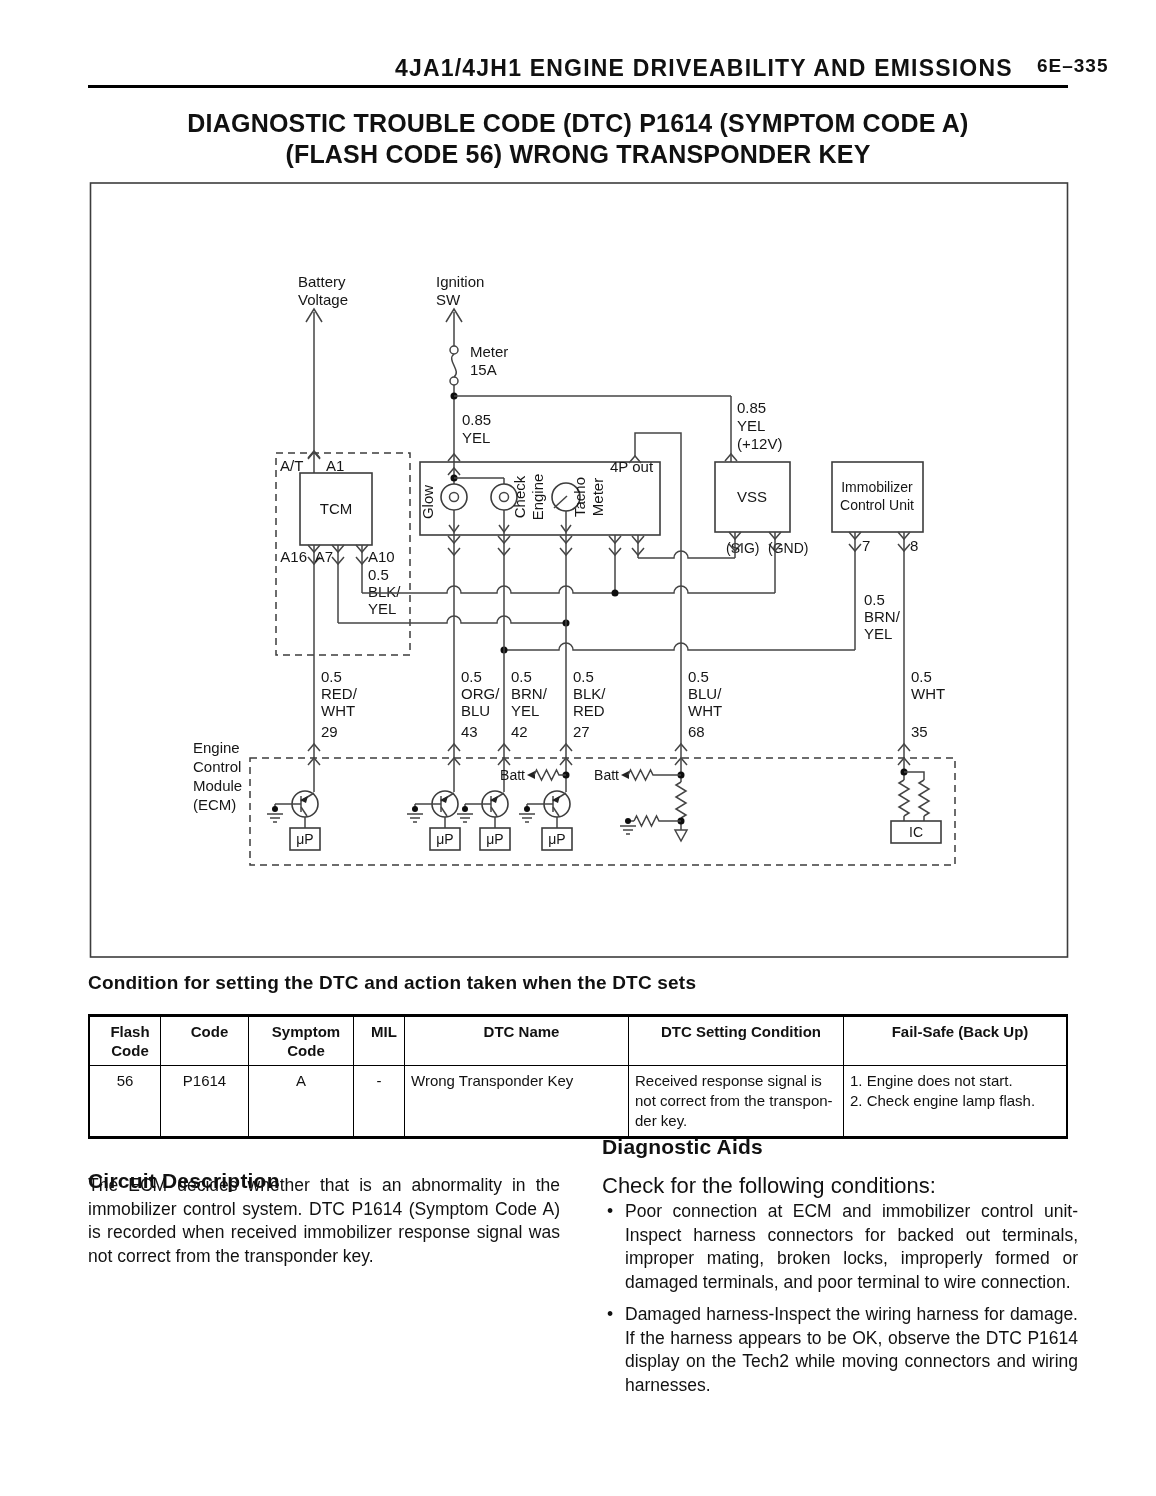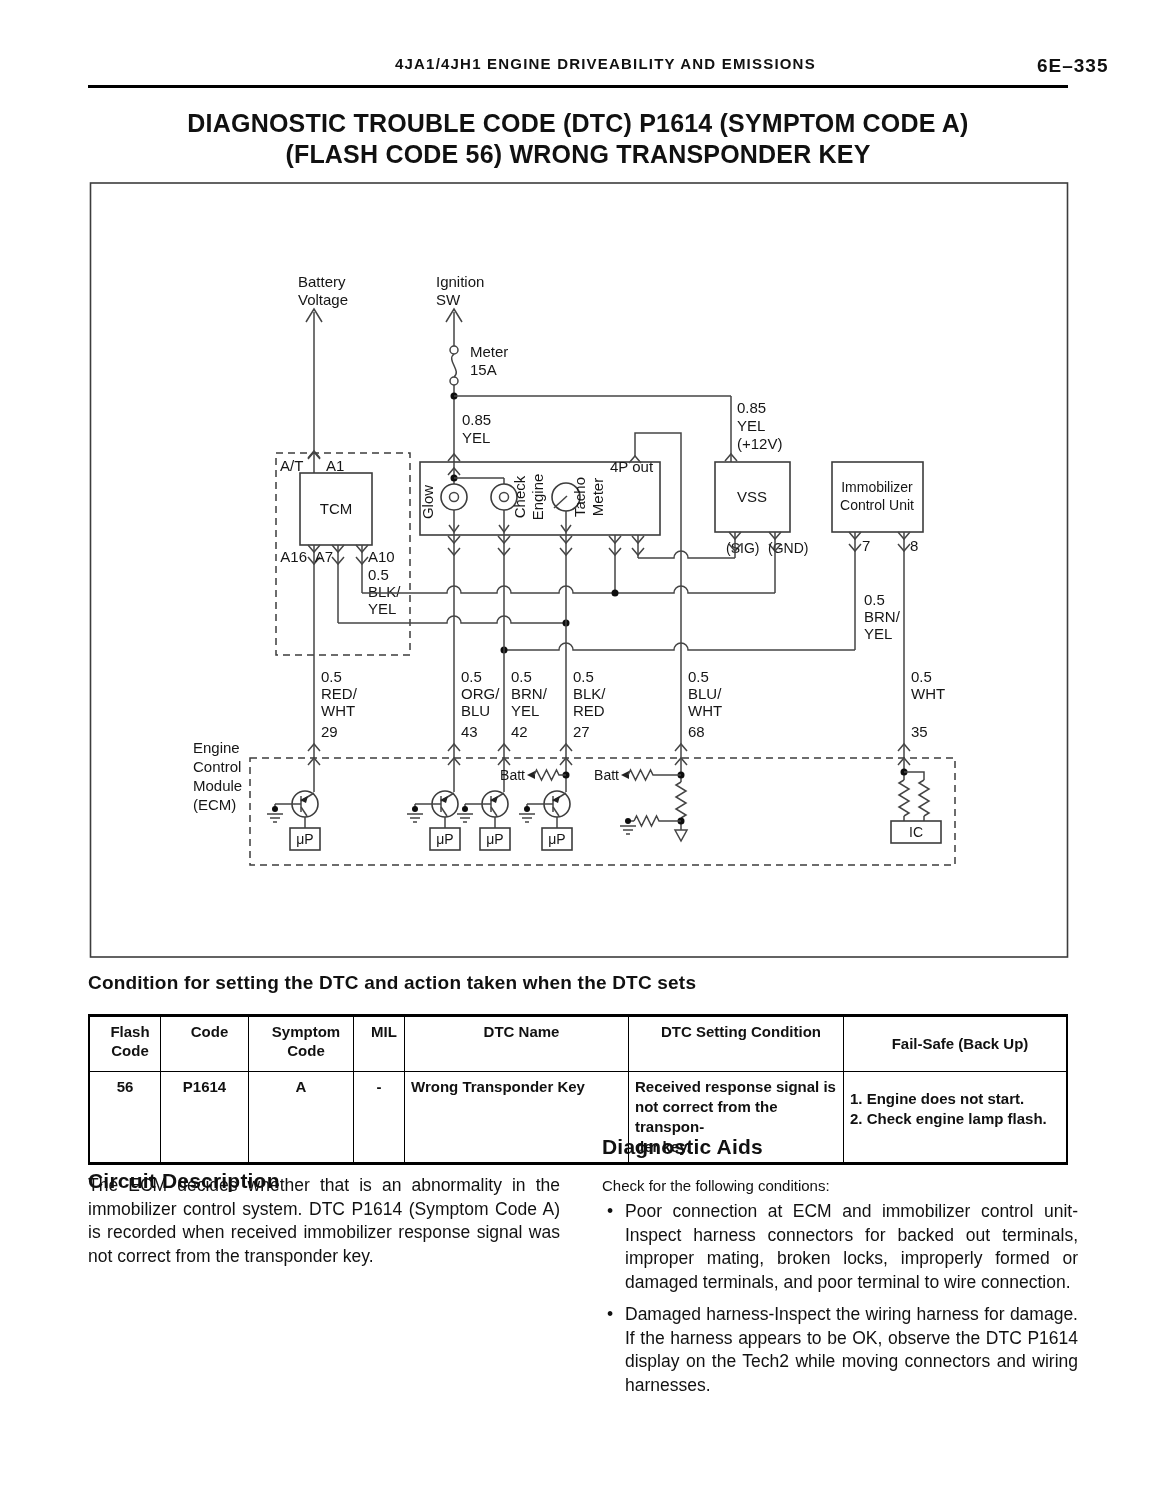--- a/index.html
+++ b/index.html
@@ -3,21 +3,21 @@
 <meta charset="utf-8">
 <style>
   * { margin:0; padding:0; box-sizing:border-box; }
   html,body { background:#ffffff; }
   body {
     width:1156px; height:1496px; position:relative;
     font-family:"Liberation Sans", sans-serif; color:#111;
   }
   .abs { position:absolute; }
   
-  .hdr-title { left:395px; top:55px; font-size:15px; font-weight:bold; letter-spacing:1.2px; }
+  .hdr-title { left:395px; top:55px; font-size:23px; font-weight:bold; letter-spacing:1.2px; }
   .hdr-page  { left:992px; top:55px; font-size:19px; font-weight:bold; letter-spacing:1px;margin-left:45px; }
   .hdr-rule  { left:88px; top:85px; width:980px; height:3px; background:#000; }
   .doc-title { left:88px; top:108px; width:980px; text-align:center;
                font-size:25px; font-weight:bold; line-height:31px; letter-spacing:0.2px; }
   
   .diagram-svg { left:88px; top:180px; }
   svg text { font-family:"Liberation Sans", sans-serif; font-size:15px; fill:#161616; }
   svg .sm { font-size:14px; }
   .w  { stroke:#454545; stroke-width:1.5; fill:none; }
   .bx { stroke:#3d3d3d; stroke-width:1.6; fill:none; }
@@ -26,30 +26,30 @@
   .ah { fill:#222; stroke:none; }
   
   .cond-heading { left:88px; top:972px; font-size:19px; font-weight:bold; letter-spacing:0.2px;text-align:center; }
   
   .dtc-table { left:88px; top:1014px; width:980px;
     border-top:3px solid #000; border-bottom:3px solid #000;
     border-left:2px solid #000; border-right:2px solid #000; }
   .trow { display:grid; grid-template-columns:71px 88px 105px 51px 224px 215px 1fr; }
   .trow.head { border-bottom:1.5px solid #000; }
   .tcell { border-right:1.5px solid #000; padding:5px 6px; font-size:15px; }
-  .tcell:last-child { border-right:none;margin-top:12px; }
+  .tcell:last-child { border-right:none; }
   .head .tcell { font-weight:bold; text-align:center; line-height:19px; min-height:42px;padding-left:16px; }
-  .body .tcell { min-height:58px; line-height:20px;font-weight:bold; }
+  .body .tcell { min-height:58px; line-height:20px; }
   .tc-c { text-align:center; }
   
   .col-heading { font-size:21px; font-weight:bold; letter-spacing:0.2px; }
   .cd-heading { left:88px; top:1169px; }
   .da-heading { left:602px; top:1135px; }
   .cd-body { left:88px; top:1174px; width:472px; font-size:17.5px; line-height:23.5px; text-align:justify; }
-  .da-intro { left:602px; top:1174px; width:476px; font-size:15px; line-height:23.5px; }
+  .da-intro { left:602px; top:1174px; width:476px; font-size:22px; line-height:23.5px; }
   .da-list { left:602px; top:1200px; width:476px; }
   .bullet { position:relative; padding-left:23px; font-size:17.5px; line-height:23.5px;
             text-align:justify; margin-bottom:9px; }
   .bullet::before { content:"\2022"; position:absolute; left:5px; top:0; }
 </style>
 </head>
 <body>
 
 <div class="abs hdr-title">4JA1/4JH1 ENGINE DRIVEABILITY AND EMISSIONS</div>
 <div class="abs hdr-page">6E–335</div>

